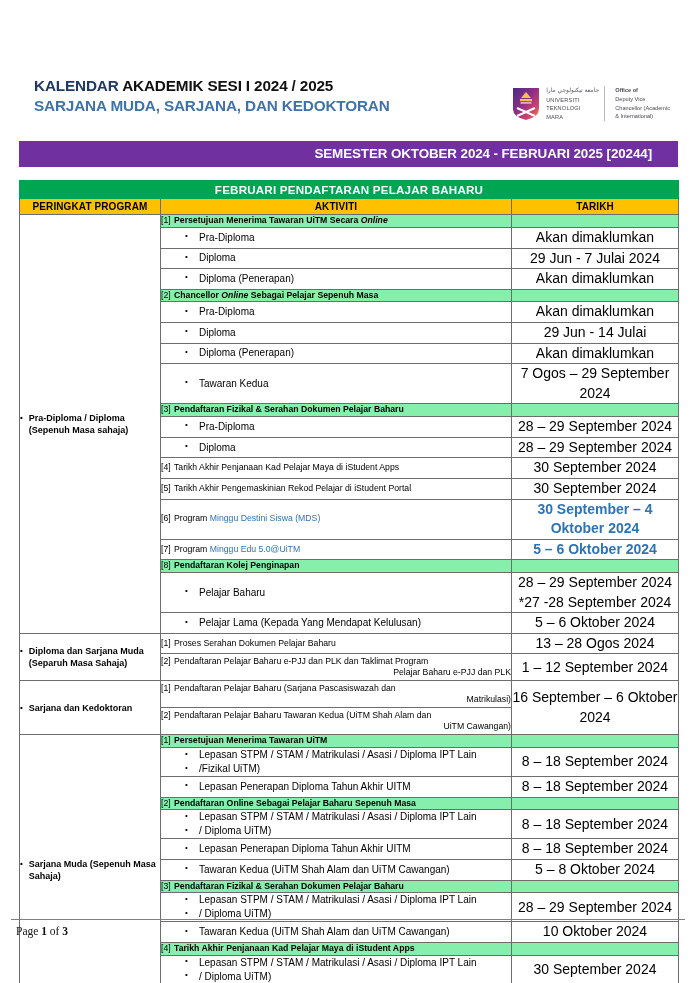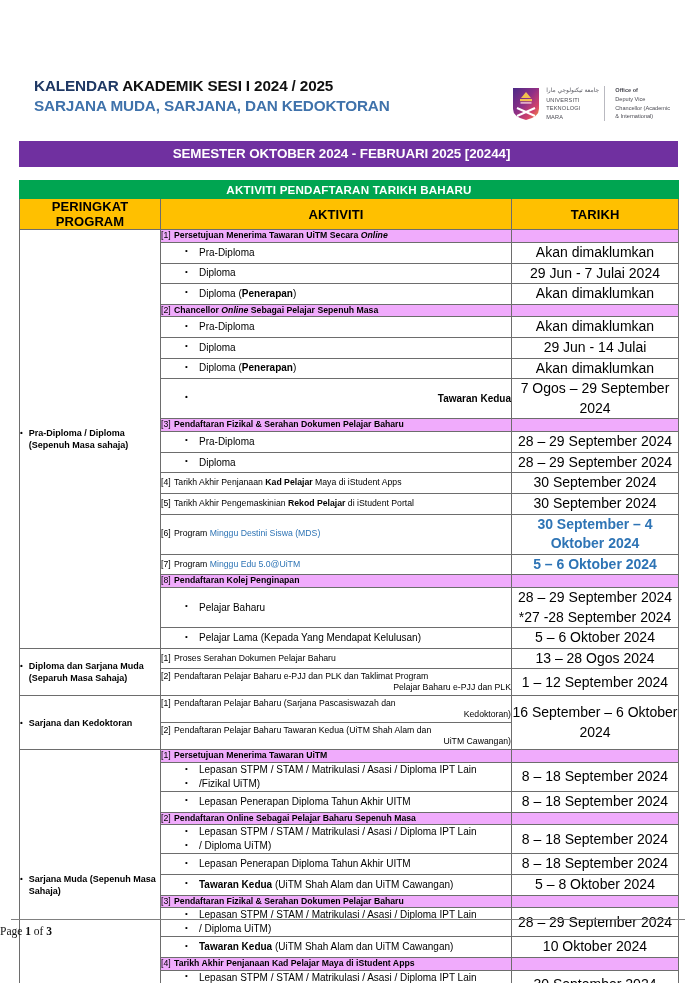--- a/index.html
+++ b/index.html
@@ -74,22 +74,22 @@
   }
   .logo-office .lo-first { font-weight: bold; }
 
   
   .semester-banner {
     margin: 20px 18px 0 19px;
     background: #7030a0;
     color: #ffffff;
     font-size: 13.4px;
     font-weight: bold;
-    text-align: center;
-    padding: 5px 14px 6px 0;
+    text-align: right;
+    padding: 5px 26px 6px 0;
     box-sizing: border-box;
     letter-spacing: -0.1px;
   }
 
   
   .cal-table {
     margin: 13px 18px 0 19px;
     border-collapse: collapse;
     width: 659px;
     table-layout: fixed;
@@ -106,21 +106,21 @@
     font-size: 11.6px;
     font-weight: bold;
     text-align: center;
     letter-spacing: 0.2px;
     height: 17px;
     border: 1px solid #00a551 !important;
   }
   .col-head {
     background: #ffc000;
     color: #000000;
-    font-size: 13px;
+    font-size: 10px;
     font-weight: bold;
     text-align: center;
     height: 15px;
     letter-spacing: 0.1px;
     margin-top: 44px;
   }
 
   
   .prog-cell {
     padding: 4px 4px 4px 6px;
@@ -160,23 +160,23 @@
     position: absolute;
     left: 24px;
     top: -0.5px;
     font-size: 8px;
   }
   .act-cont {
     padding-left: 24px;
     font-size: 8.7px;
     text-align: right;
   }
-  .shade { background: #f0abfc; }
+  .shade { background: #86efac; }
   .it { font-style: italic; }
-  .bd { font-weight: bold; text-align: right; }
+  .bd { font-weight: normal; }
   .blue { color: #2e74b5; }
   .blue-b { color: #2e74b5; font-weight: bold; }
 
   
   .date {
     text-align: center;
     font-size: 14px;
     padding: 2px 3px;
     line-height: 1.4;
   }
@@ -184,21 +184,21 @@
   
   .footer-rule {
     position: absolute;
     left: 11px;
     right: 11px;
     top: 919px;
     border-top: 1.6px solid #808080;
   }
   .footer-text {
     position: absolute;
-    left: 0;
+    left: 16px;
     top: 925px;
     font-family: "Liberation Serif", serif;
     font-size: 11.5px;
     color: #111;
   }
   .footer-text .fb { font-weight: bold; }
 </style>
 </head>
 <body>
 
@@ -245,21 +245,21 @@
 <div class="semester-banner">SEMESTER OKTOBER 2024 - FEBRUARI 2025 [20244]</div>
 
 <table class="cal-table">
   <colgroup>
     <col style="width:141px">
     <col style="width:351px">
     <col style="width:167px">
   </colgroup>
   <tbody>
     <tr>
-      <td class="band-green" colspan="3">AKTIVITI PENDAFTARAN TARIKH BAHARU</td>
+      <td class="band-green" colspan="3">FEBRUARI PENDAFTARAN PELAJAR BAHARU</td>
     </tr>
     <tr>
       <td class="col-head">PERINGKAT PROGRAM</td>
       <td class="col-head">AKTIVITI</td>
       <td class="col-head">TARIKH</td>
     </tr>
 
     <tr>
       <td class="prog-cell" rowspan="19">
         <div class="prog-inner">
@@ -406,21 +406,21 @@
 
     <tr>
       <td class="prog-cell" rowspan="2">
         <div class="prog-inner">
           <span class="prog-bullet">•</span>
           <span>Sarjana dan Kedoktoran</span>
         </div>
       </td>
       <td class="act" style="height:26px">
         <div class="act-num"><span class="num">[1]</span><span>Pendaftaran Pelajar Baharu (Sarjana Pascasiswazah dan</span></div>
-        <div class="act-cont">Kedoktoran)</div>
+        <div class="act-cont">Matrikulasi)</div>
       </td>
       <td class="date" rowspan="2">16 September – 6 Oktober 2024</td>
     </tr>
     <tr>
       <td class="act" style="height:26px">
         <div class="act-num"><span class="num">[2]</span><span>Pendaftaran Pelajar Baharu Tawaran Kedua (UiTM Shah Alam dan</span></div>
         <div class="act-cont">UiTM Cawangan)</div>
       </td>
     </tr>
 

